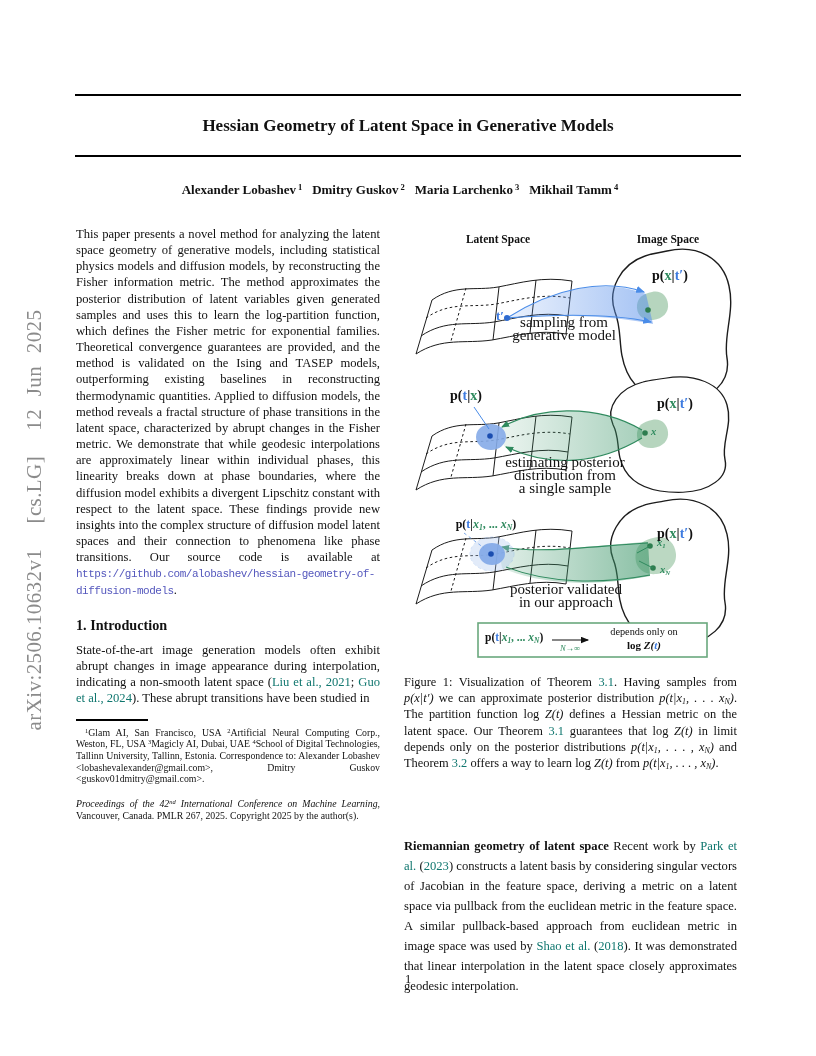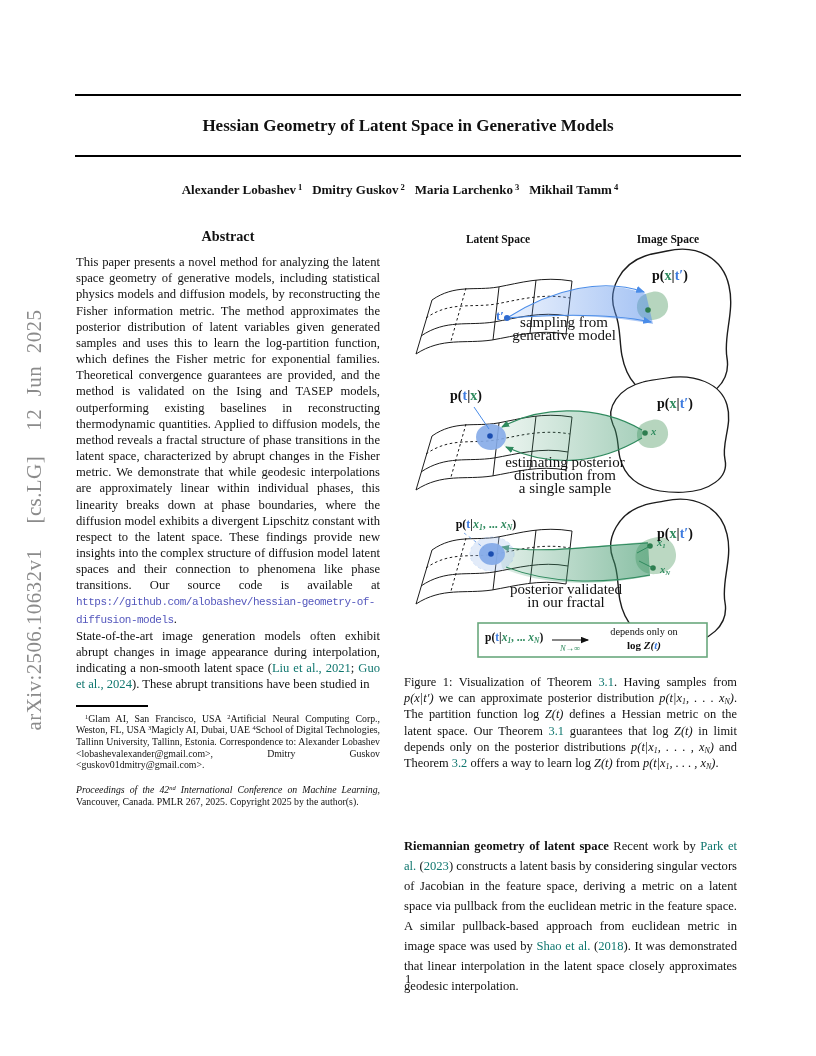--- a/index.html
+++ b/index.html
@@ -57,22 +57,22 @@
 <div class="page">
 
   <div class="arxiv-strip">arXiv:2506.10632v1  [cs.LG]  12 Jun 2025</div>
 
   <div class="rule" style="left:75px;top:94px;width:666px;height:2px;"></div>
   <div class="title" style="top:116px;">Hessian Geometry of Latent Space in Generative Models</div>
   <div class="rule" style="left:75px;top:155px;width:666px;height:1.6px;"></div>
   <div class="authors" style="top:182px;"><span class="pt-b">Alexander Lobashev</span><span class="pt-sup"> 1</span><span>   </span><span class="pt-b">Dmitry Guskov</span><span class="pt-sup"> 2</span><span>   </span><span class="pt-b">Maria Larchenko</span><span class="pt-sup"> 3</span><span>   </span><span class="pt-b">Mikhail Tamm</span><span class="pt-sup"> 4</span></div>
 
   <div class="left-col">
-    <div class="abshead">Abstract</div>
     <p class="para abstract"><span>This paper presents a novel method for analyzing the latent space geometry of generative models, including statistical physics models and diffusion models, by reconstructing the Fisher information metric. The method approximates the posterior distribution of latent variables given generated samples and uses this to learn the log-partition function, which defines the Fisher metric for exponential families. Theoretical convergence guarantees are provided, and the method is validated on the Ising and TASEP models, outperforming existing baselines in reconstructing thermodynamic quantities. Applied to diffusion models, the method reveals a fractal structure of phase transitions in the latent space, characterized by abrupt changes in the Fisher metric. We demonstrate that while geodesic interpolations are approximately linear within individual phases, this linearity breaks down at phase boundaries, where the diffusion model exhibits a divergent Lipschitz constant with respect to the latent space. These findings provide new insights into the complex structure of diffusion model latent spaces and their connection to phenomena like phase transitions. Our source code is available at </span><span class="pt-url">https://github.com/alobashev/hessian-geometry-of-diffusion-models</span><span>.</span></p>
+    <div class="sechead">1. Introduction</div>
     <p class="para"><span>State-of-the-art image generation models often exhibit abrupt changes in image appearance during interpolation, indicating a non-smooth latent space (</span><span class="pt-link">Liu et al., 2021</span><span>; </span><span class="pt-link">Guo et al., 2024</span><span>). These abrupt transitions have been studied in</span></p>
     <div class="fnrule"></div>
     <p class="footnote"><span class="pt-sup">1</span><span>Glam AI, San Francisco, USA </span><span class="pt-sup">2</span><span>Artificial Neural Computing Corp., Weston, FL, USA </span><span class="pt-sup">3</span><span>Magicly AI, Dubai, UAE </span><span class="pt-sup">4</span><span>School of Digital Technologies, Tallinn University, Tallinn, Estonia. Correspondence to: Alexander Lobashev &lt;lobashevalexander@gmail.com&gt;, Dmitry Guskov &lt;guskov01dmitry@gmail.com&gt;.</span></p>
     <p class="proceedings"><span class="pt-i">Proceedings of the </span><span class="pt-m">42</span><span class="pt-m pt-sup">nd</span><span class="pt-i"> International Conference on Machine Learning</span><span>, Vancouver, Canada. PMLR 267, 2025. Copyright 2025 by the author(s).</span></p>
   </div>
 
   <div class="figure">
     <svg width="333" height="442" viewBox="0 0 333 442">
       <defs>
         <g id="meshT" fill="none" stroke="#1c1c1c" stroke-width="1">
@@ -167,21 +167,21 @@
       <div>distribution from</div>
       <div>a single sample</div>
     </div>
 
     <div class="fl biglab small" style="left:82px;top:287px;"><span class="pt-fb">p(</span><span class="pt-fb pt-blue">t</span><span class="pt-fb">|</span><span class="pt-fb pt-mi pt-green">x</span><span class="pt-fb pt-mi pt-green pt-sub">1</span><span class="pt-fb pt-green">, ... </span><span class="pt-fb pt-mi pt-green">x</span><span class="pt-fb pt-mi pt-green pt-sub">N</span><span class="pt-fb">)</span></div>
     <div class="fl biglab" style="left:271px;top:296px;"><span class="pt-fb">p(</span><span class="pt-fb pt-green">x</span><span class="pt-fb">|</span><span class="pt-fb pt-blue">t′</span><span class="pt-fb">)</span></div>
     <div class="fl xlab" style="left:253px;top:307px;"><span class="pt-fb pt-mi pt-green">x</span><span class="pt-fb pt-mi pt-green pt-sub">1</span></div>
     <div class="fl xlab" style="left:256px;top:334px;"><span class="pt-fb pt-mi pt-green">x</span><span class="pt-fb pt-mi pt-green pt-sub">N</span></div>
     <div class="fl smcap" style="left:162px;top:353px;">
       <div>posterior validated</div>
-      <div>in our fractal</div>
+      <div>in our approach</div>
     </div>
 
     <div class="fl boxlhs" style="left:81px;top:401px;"><span class="pt-fb">p(</span><span class="pt-fb pt-blue">t</span><span class="pt-fb">|</span><span class="pt-fb pt-mi pt-green">x</span><span class="pt-fb pt-mi pt-green pt-sub">1</span><span class="pt-fb pt-green">, ... </span><span class="pt-fb pt-mi pt-green">x</span><span class="pt-fb pt-mi pt-green pt-sub">N</span><span class="pt-fb">)</span></div>
     <div class="fl ninf" style="left:166px;top:413px;">N→∞</div>
     <div class="fl depends" style="left:240px;top:396px;">
       <div>depends only on</div>
       <div class="logline"><span class="pt-fb">log </span><span class="pt-fb pt-mi">Z(</span><span class="pt-fb pt-mi pt-blue">t</span><span class="pt-fb pt-mi">)</span></div>
     </div>
   </div>
 

